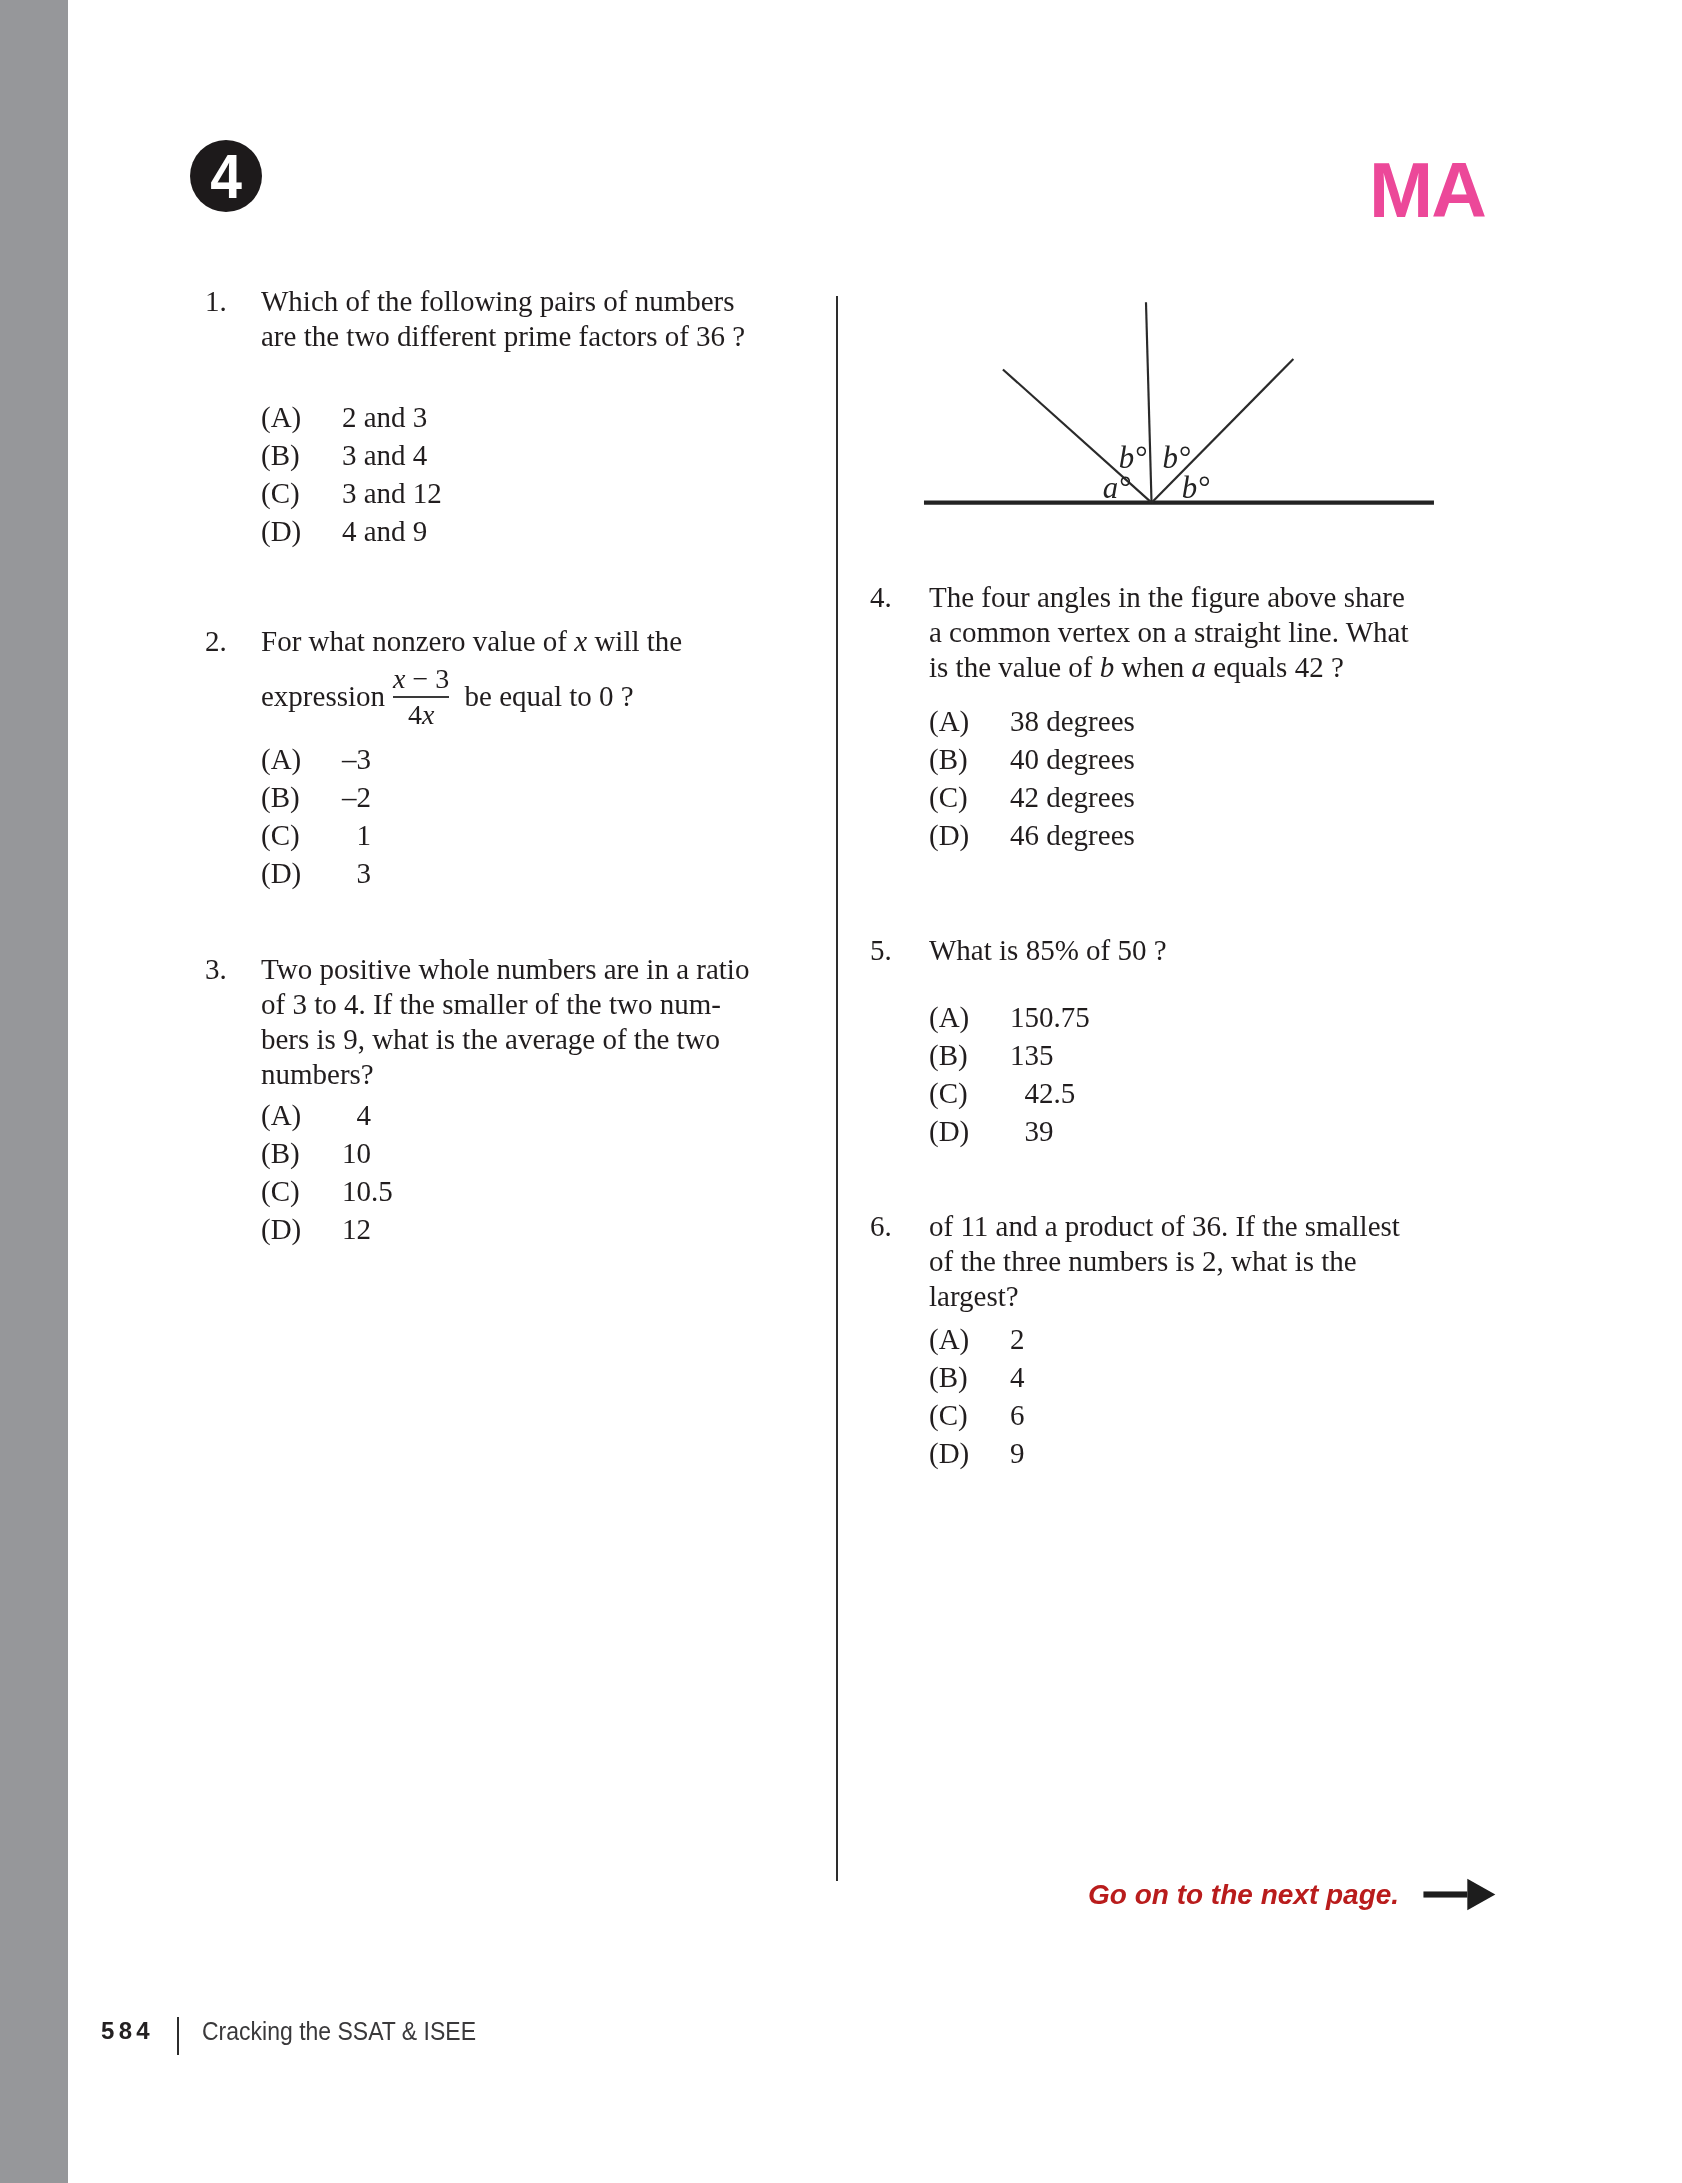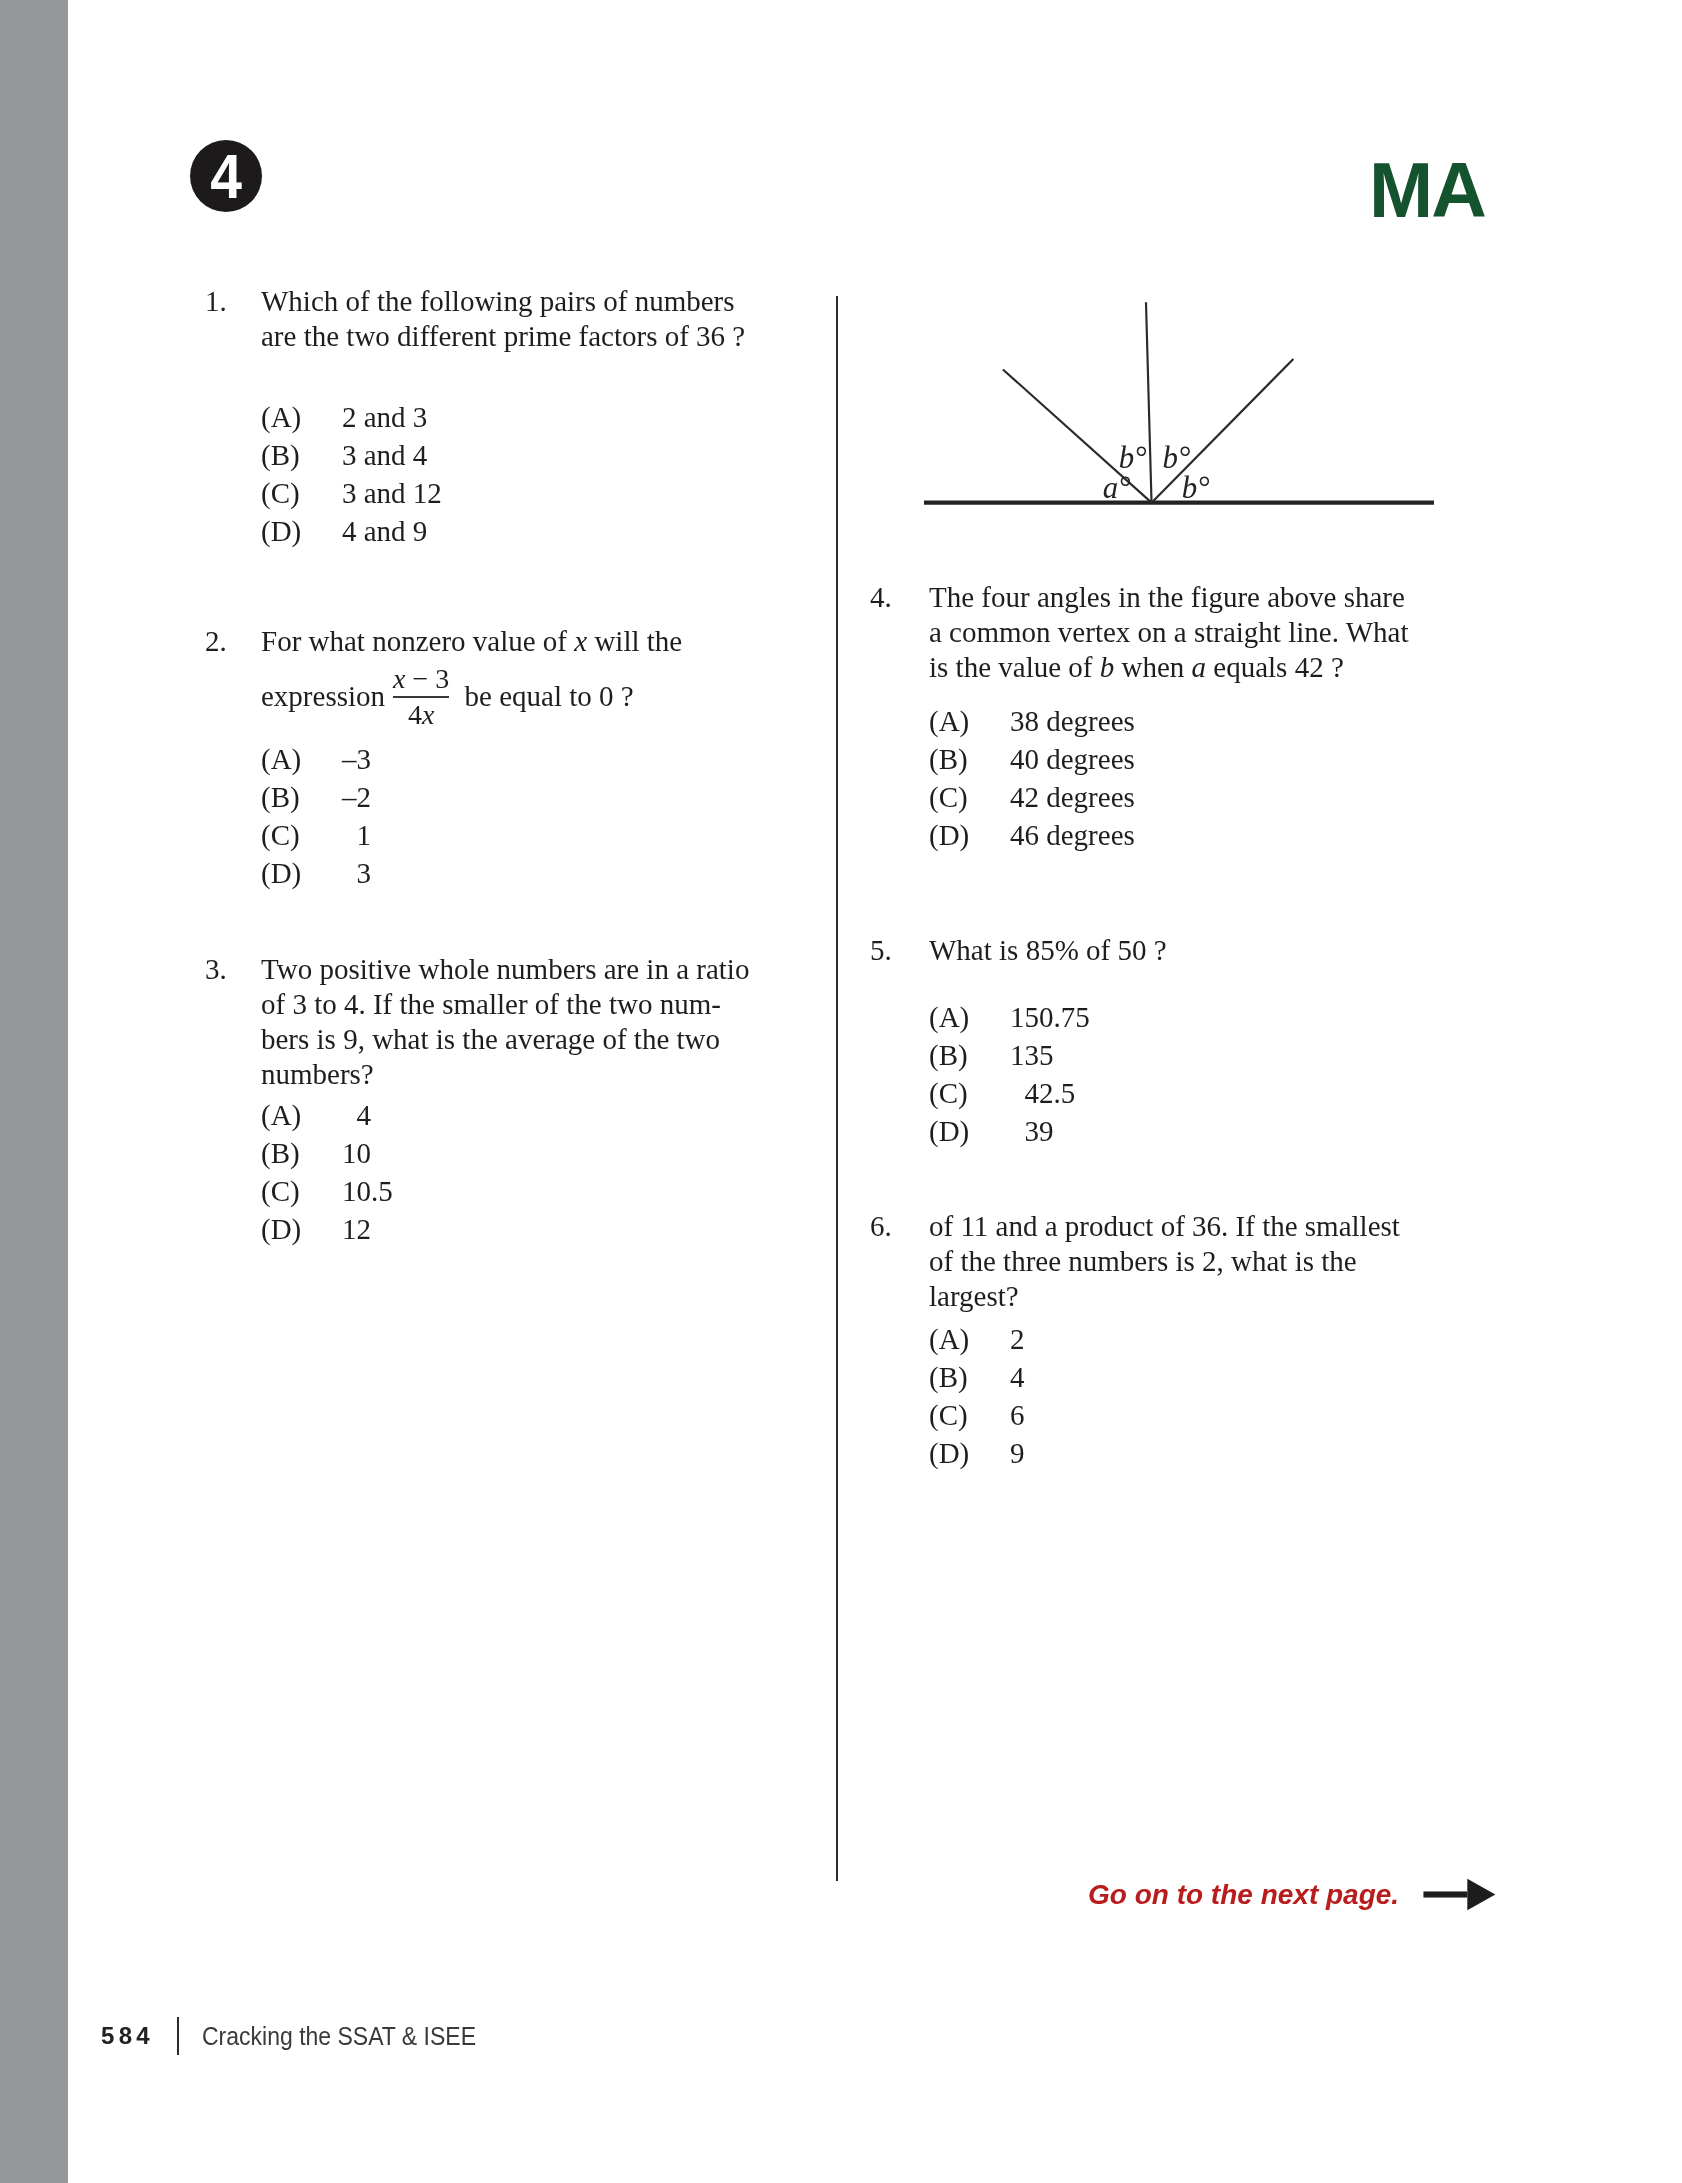--- a/index.html
+++ b/index.html
@@ -12,21 +12,21 @@
     position:absolute;left:190px;top:140px;width:72px;height:72px;border-radius:50%;
     background:#1d1a1b;display:flex;align-items:center;justify-content:center;
   }
   .badge span{
     font-family:"Liberation Sans",sans-serif;font-weight:bold;font-size:57px;color:#ffffff;
     transform:scaleY(1.12);line-height:1;
   }
   .section-code{
     position:absolute;left:1369px;top:152px;
     font-family:"Liberation Sans",sans-serif;font-weight:bold;font-size:77px;line-height:1;
-    color:#14532d;letter-spacing:-1.9px;
+    color:#ec4899;letter-spacing:-1.9px;
   }
   .col-divider{position:absolute;left:836px;top:296px;width:1.9px;height:1585px;background:#2d2d2d;}
 
   .question{position:absolute;display:grid;font-size:29px;line-height:35px;}
   .q-left{left:205px;width:626px;grid-template-columns:56px 1fr;}
   .q-right{left:870px;width:673px;grid-template-columns:59px 1fr;}
   .q-num{display:block;}
   .q-line{display:block;}
   .options{margin-top:0;}
   .opt{display:grid;grid-template-columns:81px 1fr;line-height:38px;}
@@ -40,21 +40,21 @@
   .frac-bar{height:1.9px;background:#3a3a3a;align-self:stretch;margin:2.5px 0 1.2px 0;}
 
   .figure{position:absolute;left:901px;top:272px;width:543px;height:259px;}
   .figure text{font-family:"Liberation Serif",serif;font-style:italic;font-size:50px;fill:#232323;}
 
   .go-on{
     position:absolute;left:1088px;top:1875px;display:flex;align-items:center;gap:23.4px;
     font-family:"Liberation Sans",sans-serif;font-weight:bold;font-style:italic;
     font-size:28px;color:#b91c1c;
   }
-  .footer{position:absolute;left:101px;top:2017px;display:flex;align-items:center;gap:23px;
+  .footer{position:absolute;left:101px;top:2017px;display:flex;align-items:flex-start;gap:23px;
     font-family:"Liberation Sans",sans-serif;}
   .page-num{font-size:24px;font-weight:bold;letter-spacing:4.3px;color:#232021;}
   .foot-bar{width:1.9px;height:38px;background:#2c2c2c;}
   .book-title{font-size:25px;color:#3a393b;display:inline-block;transform:scaleX(0.92);transform-origin:left center;letter-spacing:0;}
 </style>
 </head>
 <body>
 
 <div class="sidebar"></div>
 

